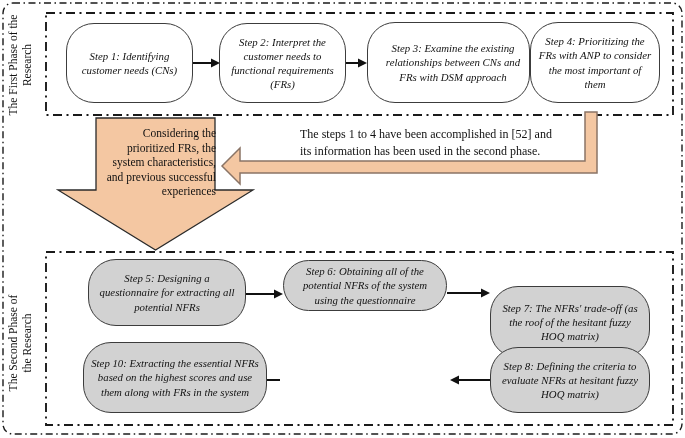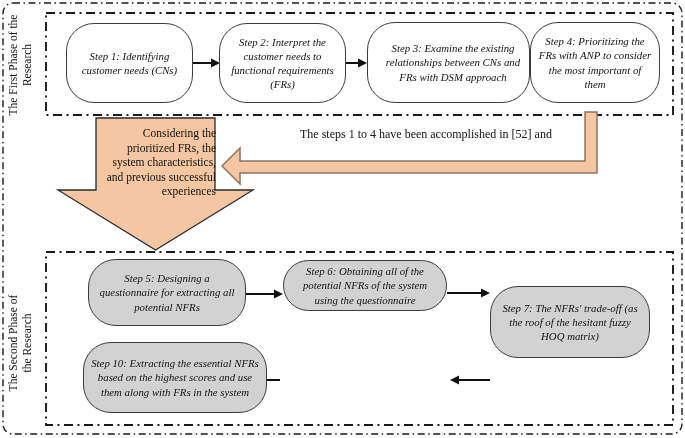--- a/index.html
+++ b/index.html
@@ -98,28 +98,32 @@
   <div class="box white" style="left:367px;top:22px;width:163px;height:81px;padding-left:16px;">
     <span>Step 3: Examine the existing relationships between CNs and FRs with DSM approach</span>
   </div>
   <div class="box white" style="left:530px;top:22px;width:130px;height:81px;">
     <span>Step 4: Prioritizing the FRs with ANP to consider the most important of them</span>
   </div>
 
   <div class="big-arrow-text">Considering the prioritized FRs, the system characteristics, and previous successful experiences</div>
   <div class="note">
     <div>The steps 1 to 4 have been accomplished in [52] and</div>
+    <div>its information has been used in the second phase.</div>
   </div>
 
   <div class="box gray" style="left:88px;top:259px;width:158px;height:67px;">
     <span>Step 5: Designing a questionnaire for extracting all potential NFRs</span>
   </div>
   <div class="box gray" style="left:283px;top:260px;width:164px;height:51px;">
     <span>Step 6: Obtaining all of the potential NFRs of the system using the questionnaire</span>
   </div>
   <div class="box gray" style="left:490px;top:256px;width:160px;height:72px;margin-top:30px;">
     <span>Step 7: The NFRs' trade-off (as the roof of the hesitant fuzzy HOQ matrix)</span>
   </div>
+  <div class="box gray" style="left:490px;top:347px;width:160px;height:66px;">
+    <span>Step 8: Defining the criteria to evaluate NFRs at hesitant fuzzy HOQ matrix)</span>
+  </div>
   <div class="box gray" style="left:83px;top:342px;width:184px;height:71px;">
     <span>Step 10: Extracting the essential NFRs based on the highest scores and use them along with FRs in the system</span>
   </div>
 
 </div>
 
 </body></html>

